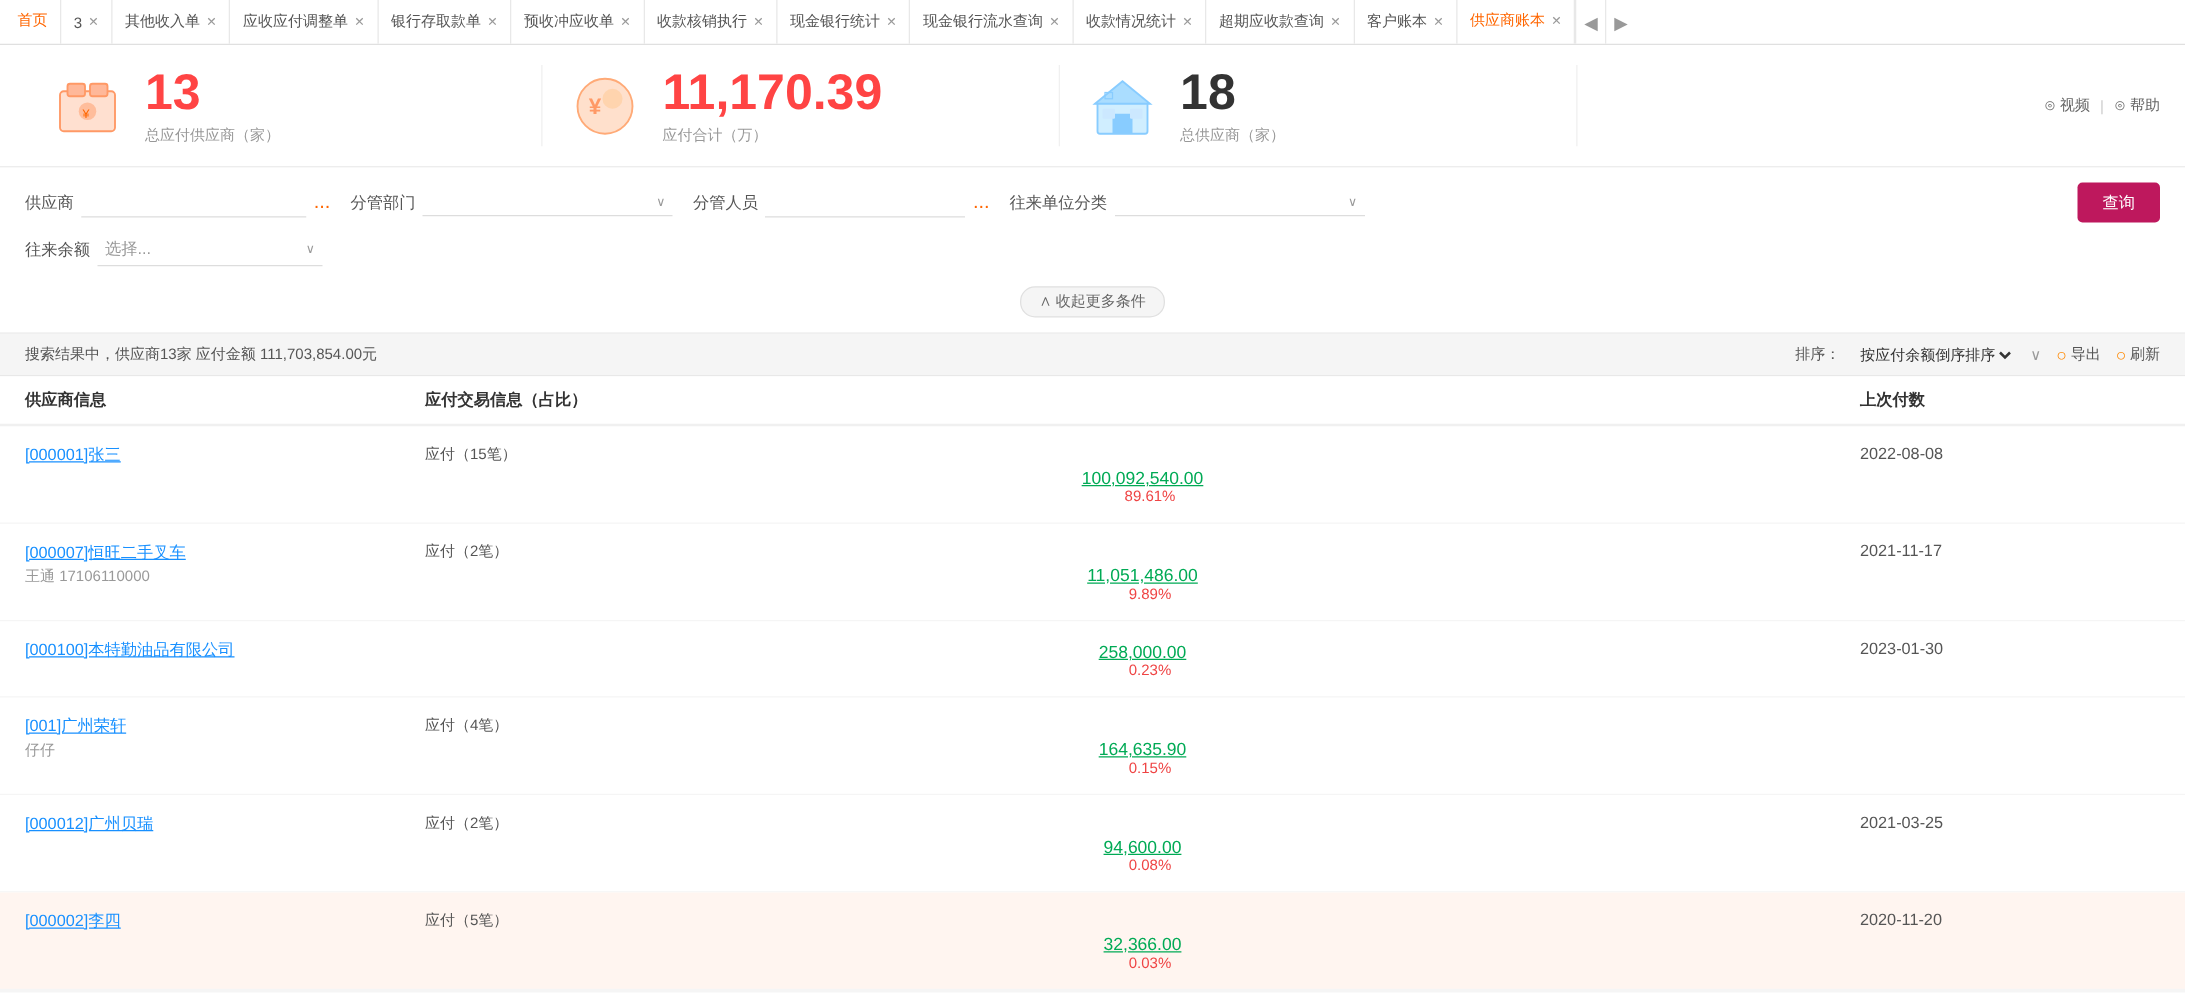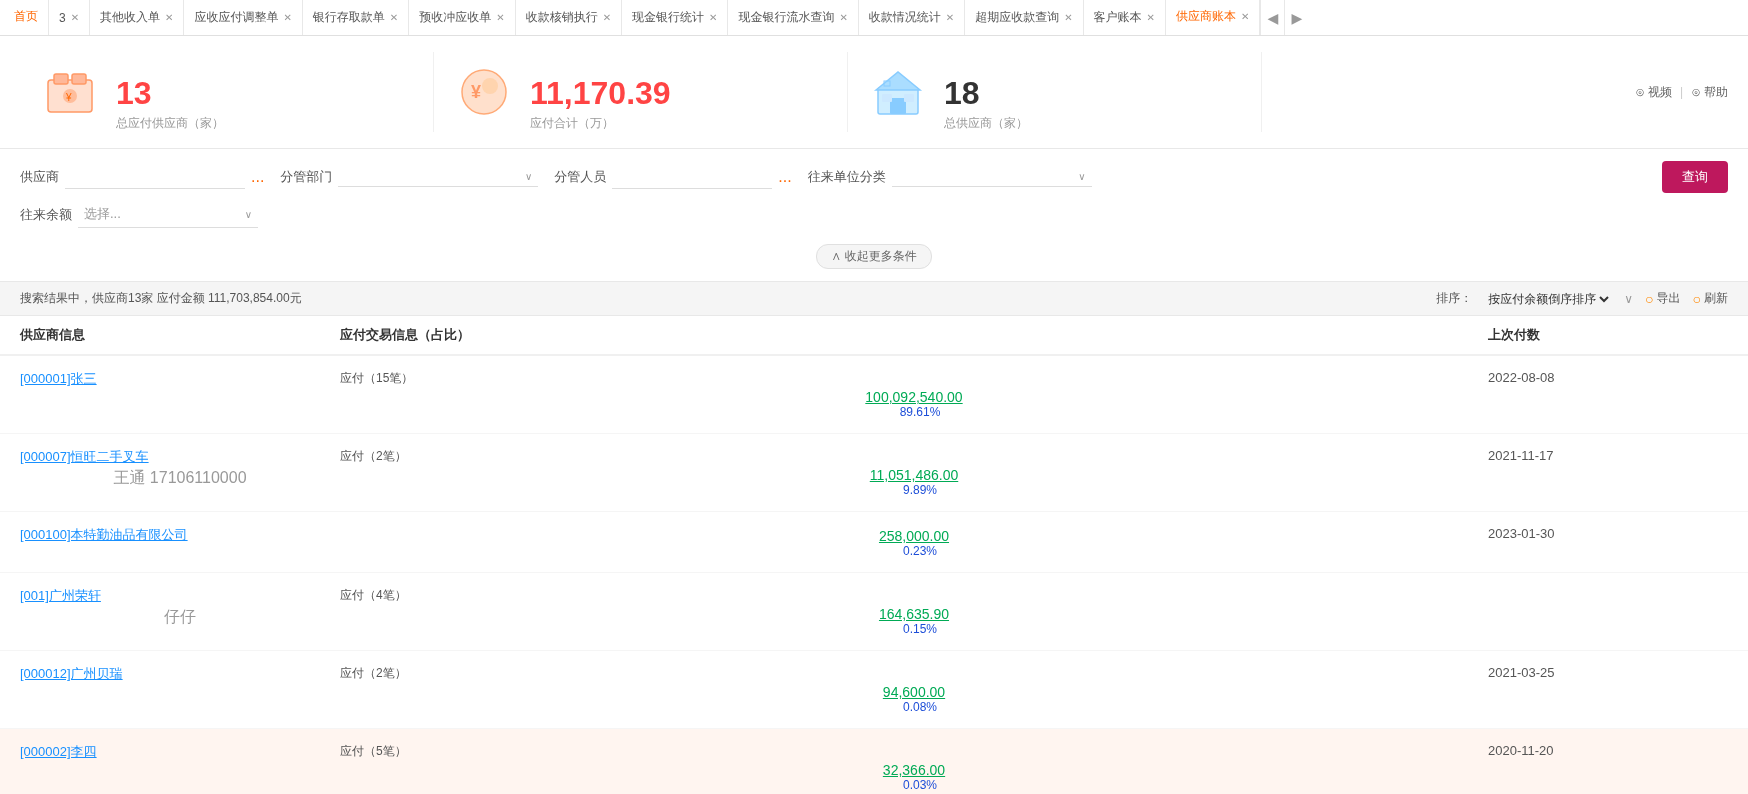--- a/index.html
+++ b/index.html
@@ -64,25 +64,24 @@
     .card-icon {
       width: 60px;
       height: 60px;
       margin-right: 16px;
       display: flex;
       align-items: center;
       justify-content: center;
     }
     .card-icon svg { width: 52px; height: 52px; }
     .card-content .card-number {
-      font-size: 32px;
+      font-size: 40px;
       font-weight: bold;
       color: #ff4444;
       line-height: 1.1;
-      margin-top: 24px;
     }
     .card-content .card-label {
       font-size: 12px;
       color: #999;
       margin-top: 4px;
     }
     .top-right-links {
       display: flex;
       align-items: center;
       gap: 8px;
@@ -228,34 +227,33 @@
       font-size: 13px;
     }
     .table-row.highlighted { background: #fff5f0; }
 
     .supplier-link {
       color: #1890ff;
       text-decoration: underline;
       cursor: pointer;
     }
     .supplier-sub {
-      font-size: 16px;
+      font-size: 12px;
       color: #999;
       margin-top: 2px;
-      text-align: center;
     }
     .payable-label { color: #555; font-size: 12px; }
     .payable-amount {
       color: #00aa55;
       font-size: 14px;
       font-weight: 500;
       text-decoration: underline;
       cursor: pointer;
     }
-    .payable-percent { color: #1d4ed8; font-size: 12px; margin-left: 12px; }
+    .payable-percent { color: #ef4444; font-size: 12px; margin-left: 12px; }
     .payable-row {
       display: flex;
       align-items: center;
       margin-top: 2px;
       flex-direction: column;
     }
 
     .last-pay-date { color: #555; font-size: 13px; }
     .table-wrapper { position: relative; overflow: hidden; }
 

